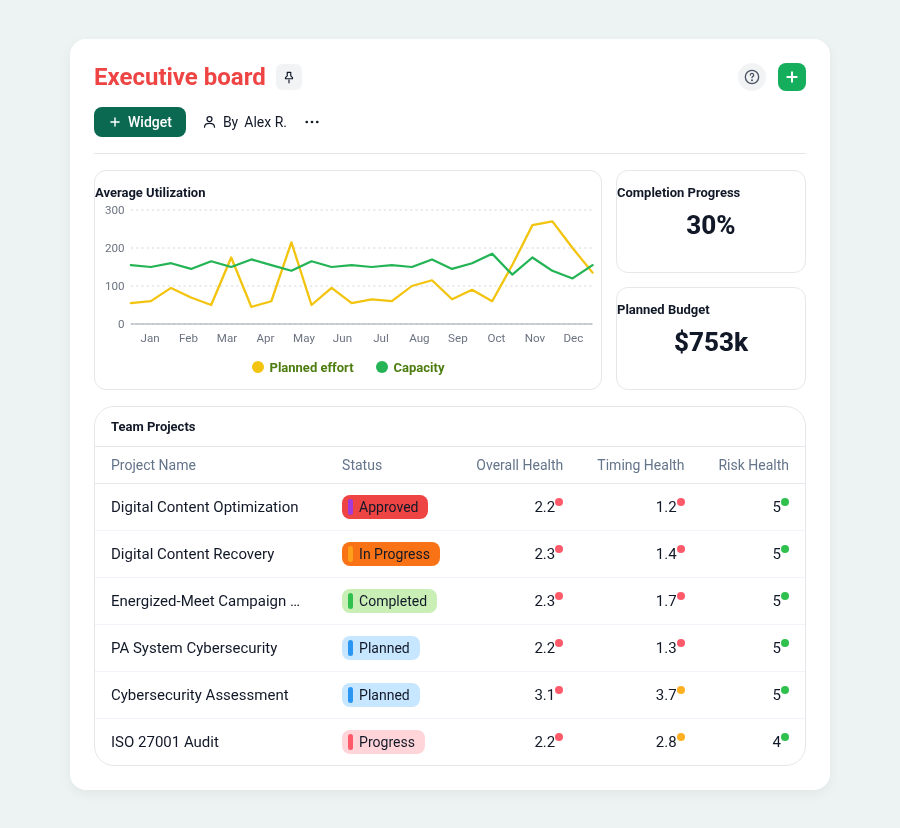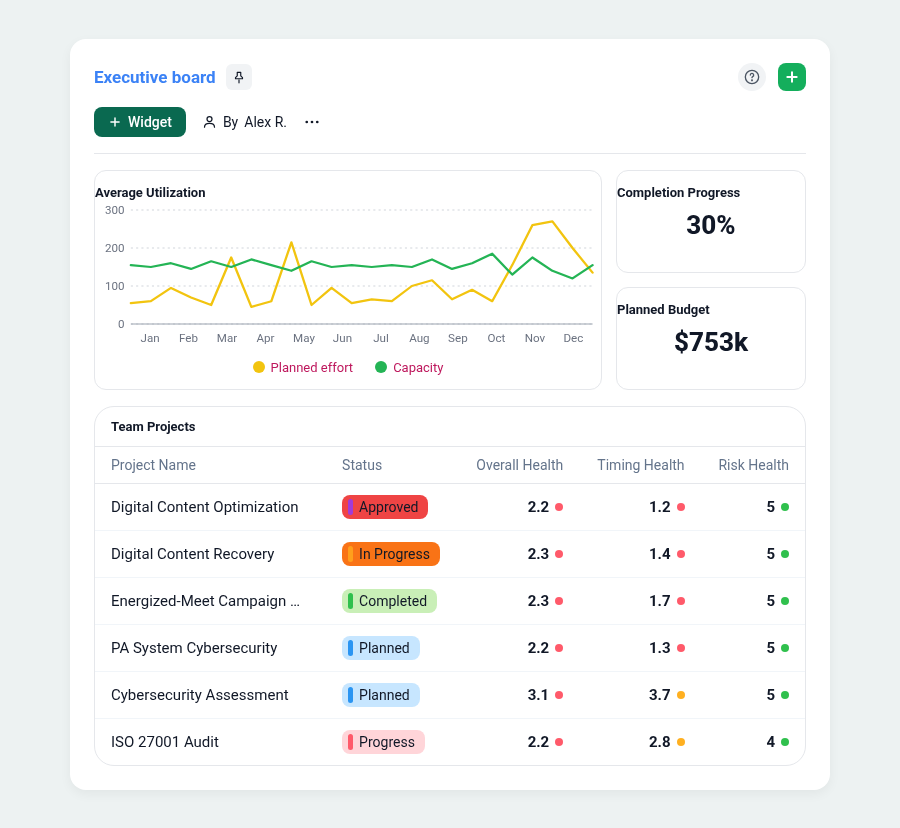--- a/index.html
+++ b/index.html
@@ -11,21 +11,21 @@
   }
   .card {
     background: #fff;
     width: 760px;
     border-radius: 16px;
     box-shadow: 0 4px 12px rgba(0,0,0,0.05);
     padding: 24px;
   }
   .header-row { display: flex; align-items: center; justify-content: space-between; margin-bottom: 16px; }
   .title-group { display: flex; align-items: center; gap: 10px; }
-  .title { font-size: 17px; font-weight: 700; color: #3b82f6; }
+  .title { font-size: 24px; font-weight: 700; color: #ef4444; }
   .pin-btn {
     width: 26px; height: 26px; border-radius: 6px; background: #f1f3f5;
     display: flex; align-items: center; justify-content: center; cursor: pointer;
   }
   .header-actions { display: flex; align-items: center; gap: 12px; }
   .help-btn {
     width: 28px; height: 28px; border-radius: 50%; background: #f1f3f5;
     display: flex; align-items: center; justify-content: center; cursor: pointer;
   }
   .add-btn {
@@ -47,41 +47,41 @@
     margin-bottom: 16px;
   }
   .panel {
     border: 1px solid #e5e7eb; border-radius: 12px; padding: 14px 0;
   }
   .panel-title { font-size: 13px; font-weight: 700; color: #111827; }
   .chart-panel { grid-row: 1 / span 2; }
   .kpi-value { font-size: 26px; font-weight: 800; color: #111827; text-align: center; margin-top: 10px; }
   .chart-wrap { position: relative; }
   .chart-svg { width: 100%; height: 150px; }
-  .legend { display: flex; justify-content: center; gap: 22px; margin-top: 6px; font-size: 13px; color: #be185d; }
+  .legend { display: flex; justify-content: center; gap: 22px; margin-top: 6px; font-size: 13px; color: #4d7c0f; font-weight: bold; }
   .legend-item { display: flex; align-items: center; gap: 6px; }
   .legend-dot { width: 12px; height: 12px; border-radius: 50%; }
   .table-panel { border: 1px solid #e5e7eb; border-radius: 20px; overflow: hidden; }
   .table-title { padding: 12px 16px; font-size: 13px; font-weight: 700; color: #111827; }
   table { width: 100%; border-collapse: collapse; }
   thead th {
     text-align: left; font-weight: 400; color: #64748b; font-size: 14px;
     padding: 10px 16px; border-top: 1px solid #e5e7eb; border-bottom: 1px solid #e5e7eb;
   }
   tbody td {
     padding: 11px 16px; font-size: 15px; color: #111827; border-bottom: 1px solid #f1f5f9; margin-top: 35px;
   }
   tbody tr:last-child td { border-bottom: none; }
   .pname { max-width: 195px; overflow: hidden; text-overflow: ellipsis; white-space: nowrap; }
   .status-pill {
     display: inline-flex; align-items: center; gap: 6px;
     padding: 4px 10px 4px 6px; border-radius: 8px; font-size: 14px; color: #111827;
   }
   .status-bar { width: 5px; height: 16px; border-radius: 3px; }
-  .hcell { display: inline-flex; align-items: center; gap: 6px; justify-content: flex-end; width: 100%; font-weight: bold; }
+  .hcell { display: inline-flex; justify-content: flex-end; width: 100%; }
   .hdot { width: 8px; height: 8px; border-radius: 50%; }
   th.right, td.right { text-align: right; }
 </style>
 </head>
 <body>
 
 <div class="card">
 
   <div class="header-row">
     <div class="title-group">

